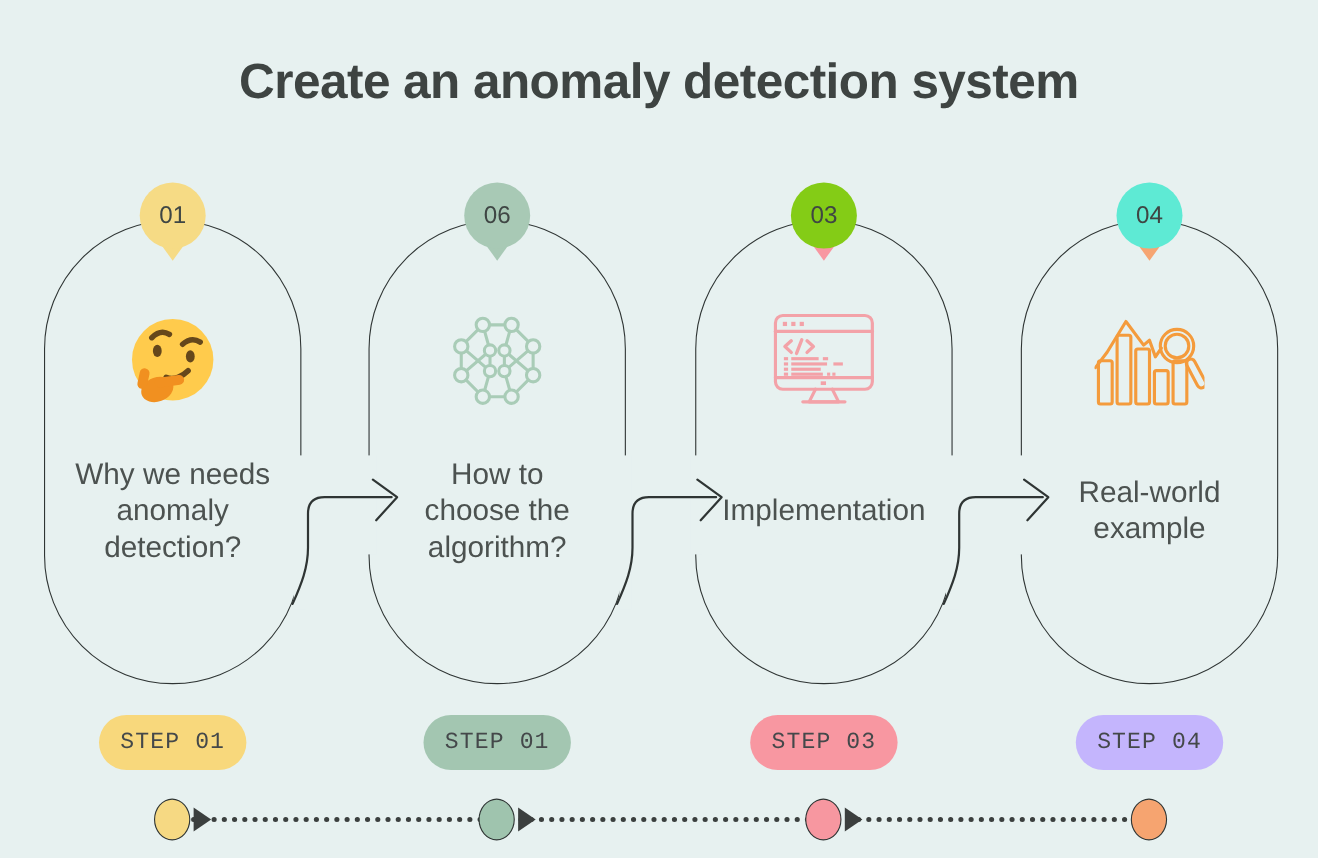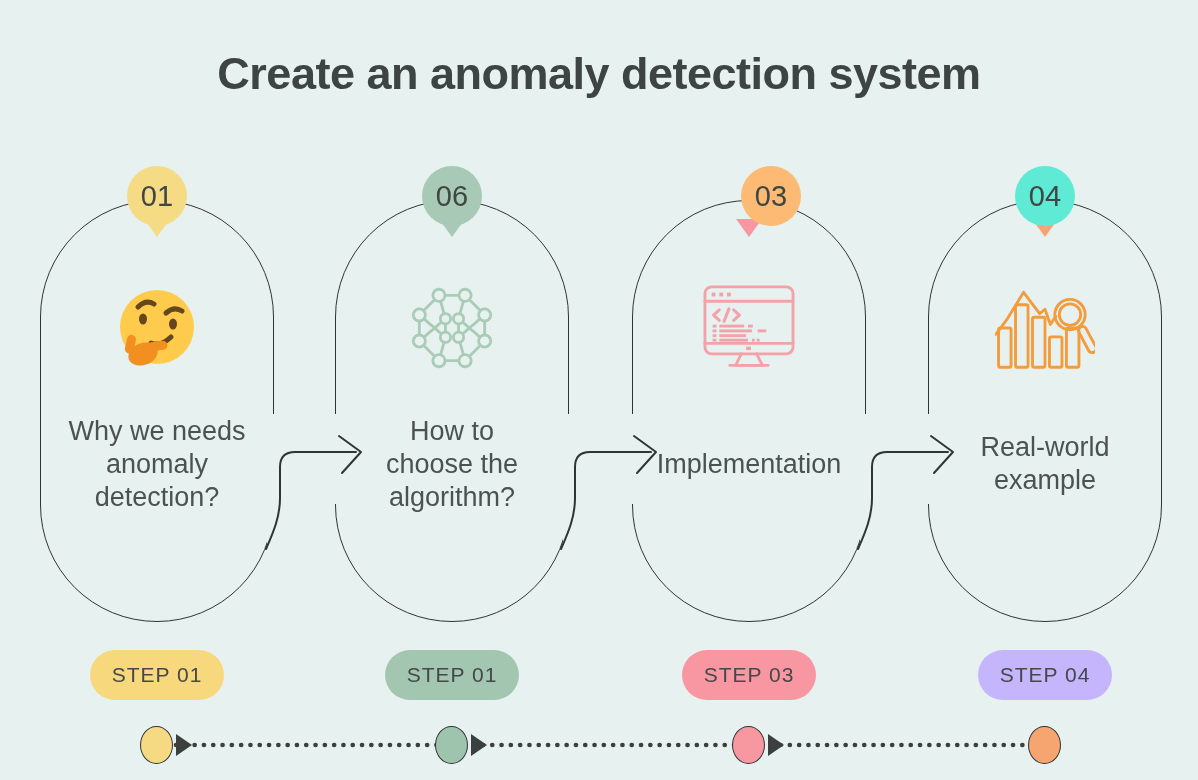--- a/index.html
+++ b/index.html
@@ -11,32 +11,32 @@
            border:1.6px solid #2F3534;border-radius:117px;z-index:1;}
   .gap-mask{position:absolute;width:11px;z-index:2;}
   .gap-right{top:414px;height:140px;}
   .gap-left{top:414px;height:90px;}
   .overlay{position:absolute;left:0;top:0;z-index:3;pointer-events:none;}
   .arrow-line{stroke:#2F3534;stroke-width:2;fill:none;stroke-linecap:round;stroke-linejoin:round;}
   .dotline{stroke:#3B3F3E;stroke-width:4.6;stroke-linecap:round;stroke-dasharray:0.1 9.2;fill:none;}
   .tri{fill:#3B3F3E;}
   .pin{position:absolute;top:166px;width:60px;height:60px;border-radius:50%;
        display:flex;align-items:center;justify-content:center;
-       font-size:29px;color:#3F4644;z-index:5;}
+       font-size:22px;color:#3F4644;z-index:5;}
   .pin-tail{position:absolute;top:219px;width:0;height:0;z-index:4;
        border-left:13px solid transparent;border-right:13px solid transparent;
        border-top:18px solid;}
   .icon-box{position:absolute;top:280px;width:104px;height:96px;z-index:3;
        display:flex;align-items:center;justify-content:center;}
   .label{position:absolute;top:408px;width:230px;height:112px;z-index:3;
        display:flex;flex-direction:column;align-items:center;justify-content:center;
        font-size:27px;line-height:33px;color:#4C5250;text-align:center;}
   .badge{position:absolute;top:650px;width:134px;height:50px;border-radius:25px;z-index:3;
        display:flex;align-items:center;justify-content:center;
-       font-size:21px;color:#44484A;letter-spacing:1px;}
+       font-size:21px;color:#44484A;letter-spacing:1px;font-family:Liberation Mono, monospace;}
   .tnode{position:absolute;top:726px;width:33px;height:38px;border-radius:50%;z-index:4;
        box-sizing:border-box;border:1.8px solid #2F3534;}
   .lineicon{stroke:currentColor;fill:none;stroke-linecap:round;stroke-linejoin:round;}
 </style>
 </head>
 <body style="background: rgb(231, 241, 240);">
 
 <div class="canvas">
 
   <h1 class="title">Create an anomaly detection system</h1>
@@ -76,21 +76,21 @@
 
   <div class="pin-tail" style="left: 144px; border-top-color: rgb(246, 219, 133);"></div>
   <div class="pin" style="left: 127px; background: rgb(246, 219, 133);">
       <span>01</span>
     </div>
   <div class="pin-tail" style="left: 439px; border-top-color: rgb(168, 201, 181);"></div>
   <div class="pin" style="left: 422px; background: rgb(168, 201, 181);">
       <span>06</span>
     </div>
   <div class="pin-tail" style="left: 736px; border-top-color: rgb(248, 151, 161);"></div>
-  <div class="pin" style="left: 741px; background: #fdba74; justify-content: center;">
+  <div class="pin" style="left: 719px; background: #84cc16; justify-content: center;">
       <span>03</span>
     </div>
   <div class="pin-tail" style="left: 1032px; border-top-color: rgb(246, 165, 114);"></div>
   <div class="pin" style="left: 1015px; background: #5eead4;">
       <span>04</span>
     </div>
 
   <div class="icon-box" style="left: 105px; --face: #FFCB4C; --features: #65471B; --hand: #F19020;">
     <svg width="82" height="82" viewBox="0 0 82 82">
       <circle cx="41" cy="40" r="37" fill="var(--face)"></circle>

